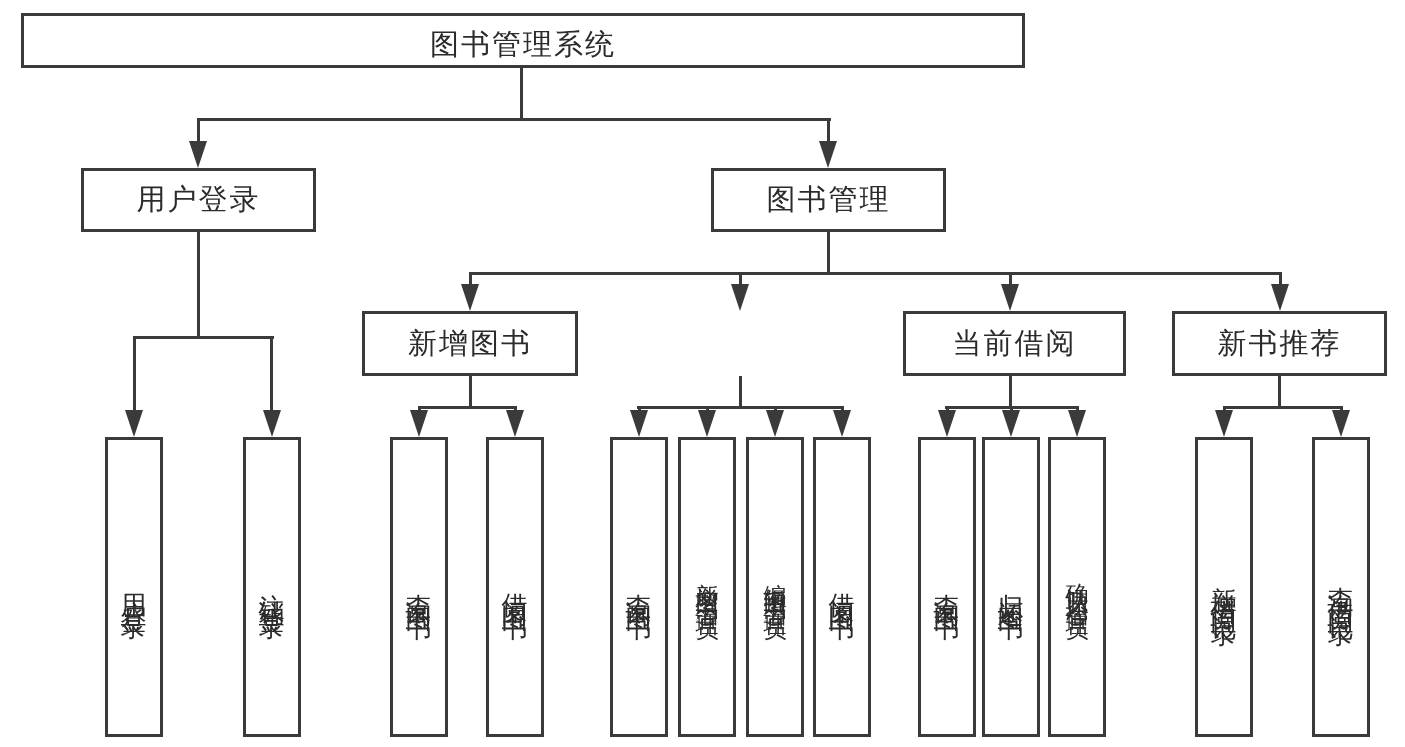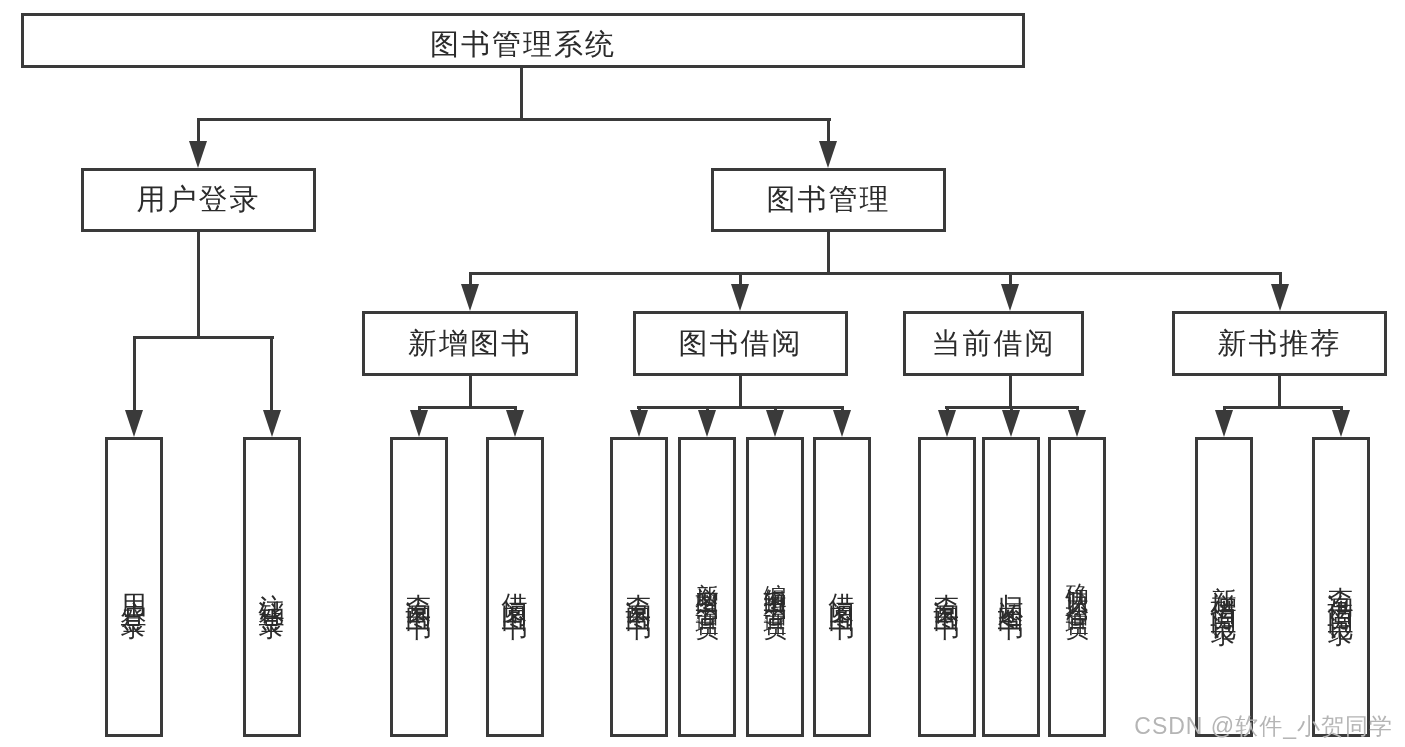--- a/index.html
+++ b/index.html
@@ -79,24 +79,21 @@
   <div class="vl" style="left:739px;top:272px;height:16px;"></div>
   <div class="arr" style="left:731px;top:284px;"></div>
   <div class="vl" style="left:1009px;top:272px;height:16px;"></div>
   <div class="arr" style="left:1001px;top:284px;"></div>
   <div class="vl" style="left:1279px;top:272px;height:16px;"></div>
   <div class="arr" style="left:1271px;top:284px;"></div>
 
   <div class="node" style="left:362px;top:311px;width:216px;height:65px;">
     <span>新增图书</span>
   </div>
-  <div class="node" style="left:633px;top:311px;width:215px;height:65px;">
-    <span>图书借阅</span>
-  </div>
-  <div class="node" style="left:903px;top:311px;width:181px;height:65px;">
+  <div class="node" style="left:903px;top:311px;width:223px;height:65px;">
     <span>当前借阅</span>
   </div>
   <div class="node" style="left:1172px;top:311px;width:215px;height:65px;">
     <span>新书推荐</span>
   </div>
 
   <div class="vl" style="left:469px;top:376px;height:32px;"></div>
   <div class="hl" style="left:418px;top:406px;width:99px;"></div>
   <div class="vl" style="left:418px;top:406px;height:12px;"></div>
   <div class="arr" style="left:410px;top:410px;"></div>
@@ -163,15 +160,14 @@
   <div class="leaf long" style="left:1048px;">
     <span>确认归还（管理员）</span>
   </div>
   <div class="leaf mid" style="left:1195px;">
     <span>新增借阅记录</span>
   </div>
   <div class="leaf mid" style="left:1312px;">
     <span>查询借阅记录</span>
   </div>
 
-  <div class="watermark">CSDN @软件_小贺同学</div>
 
 </div>
 
 </body></html>

